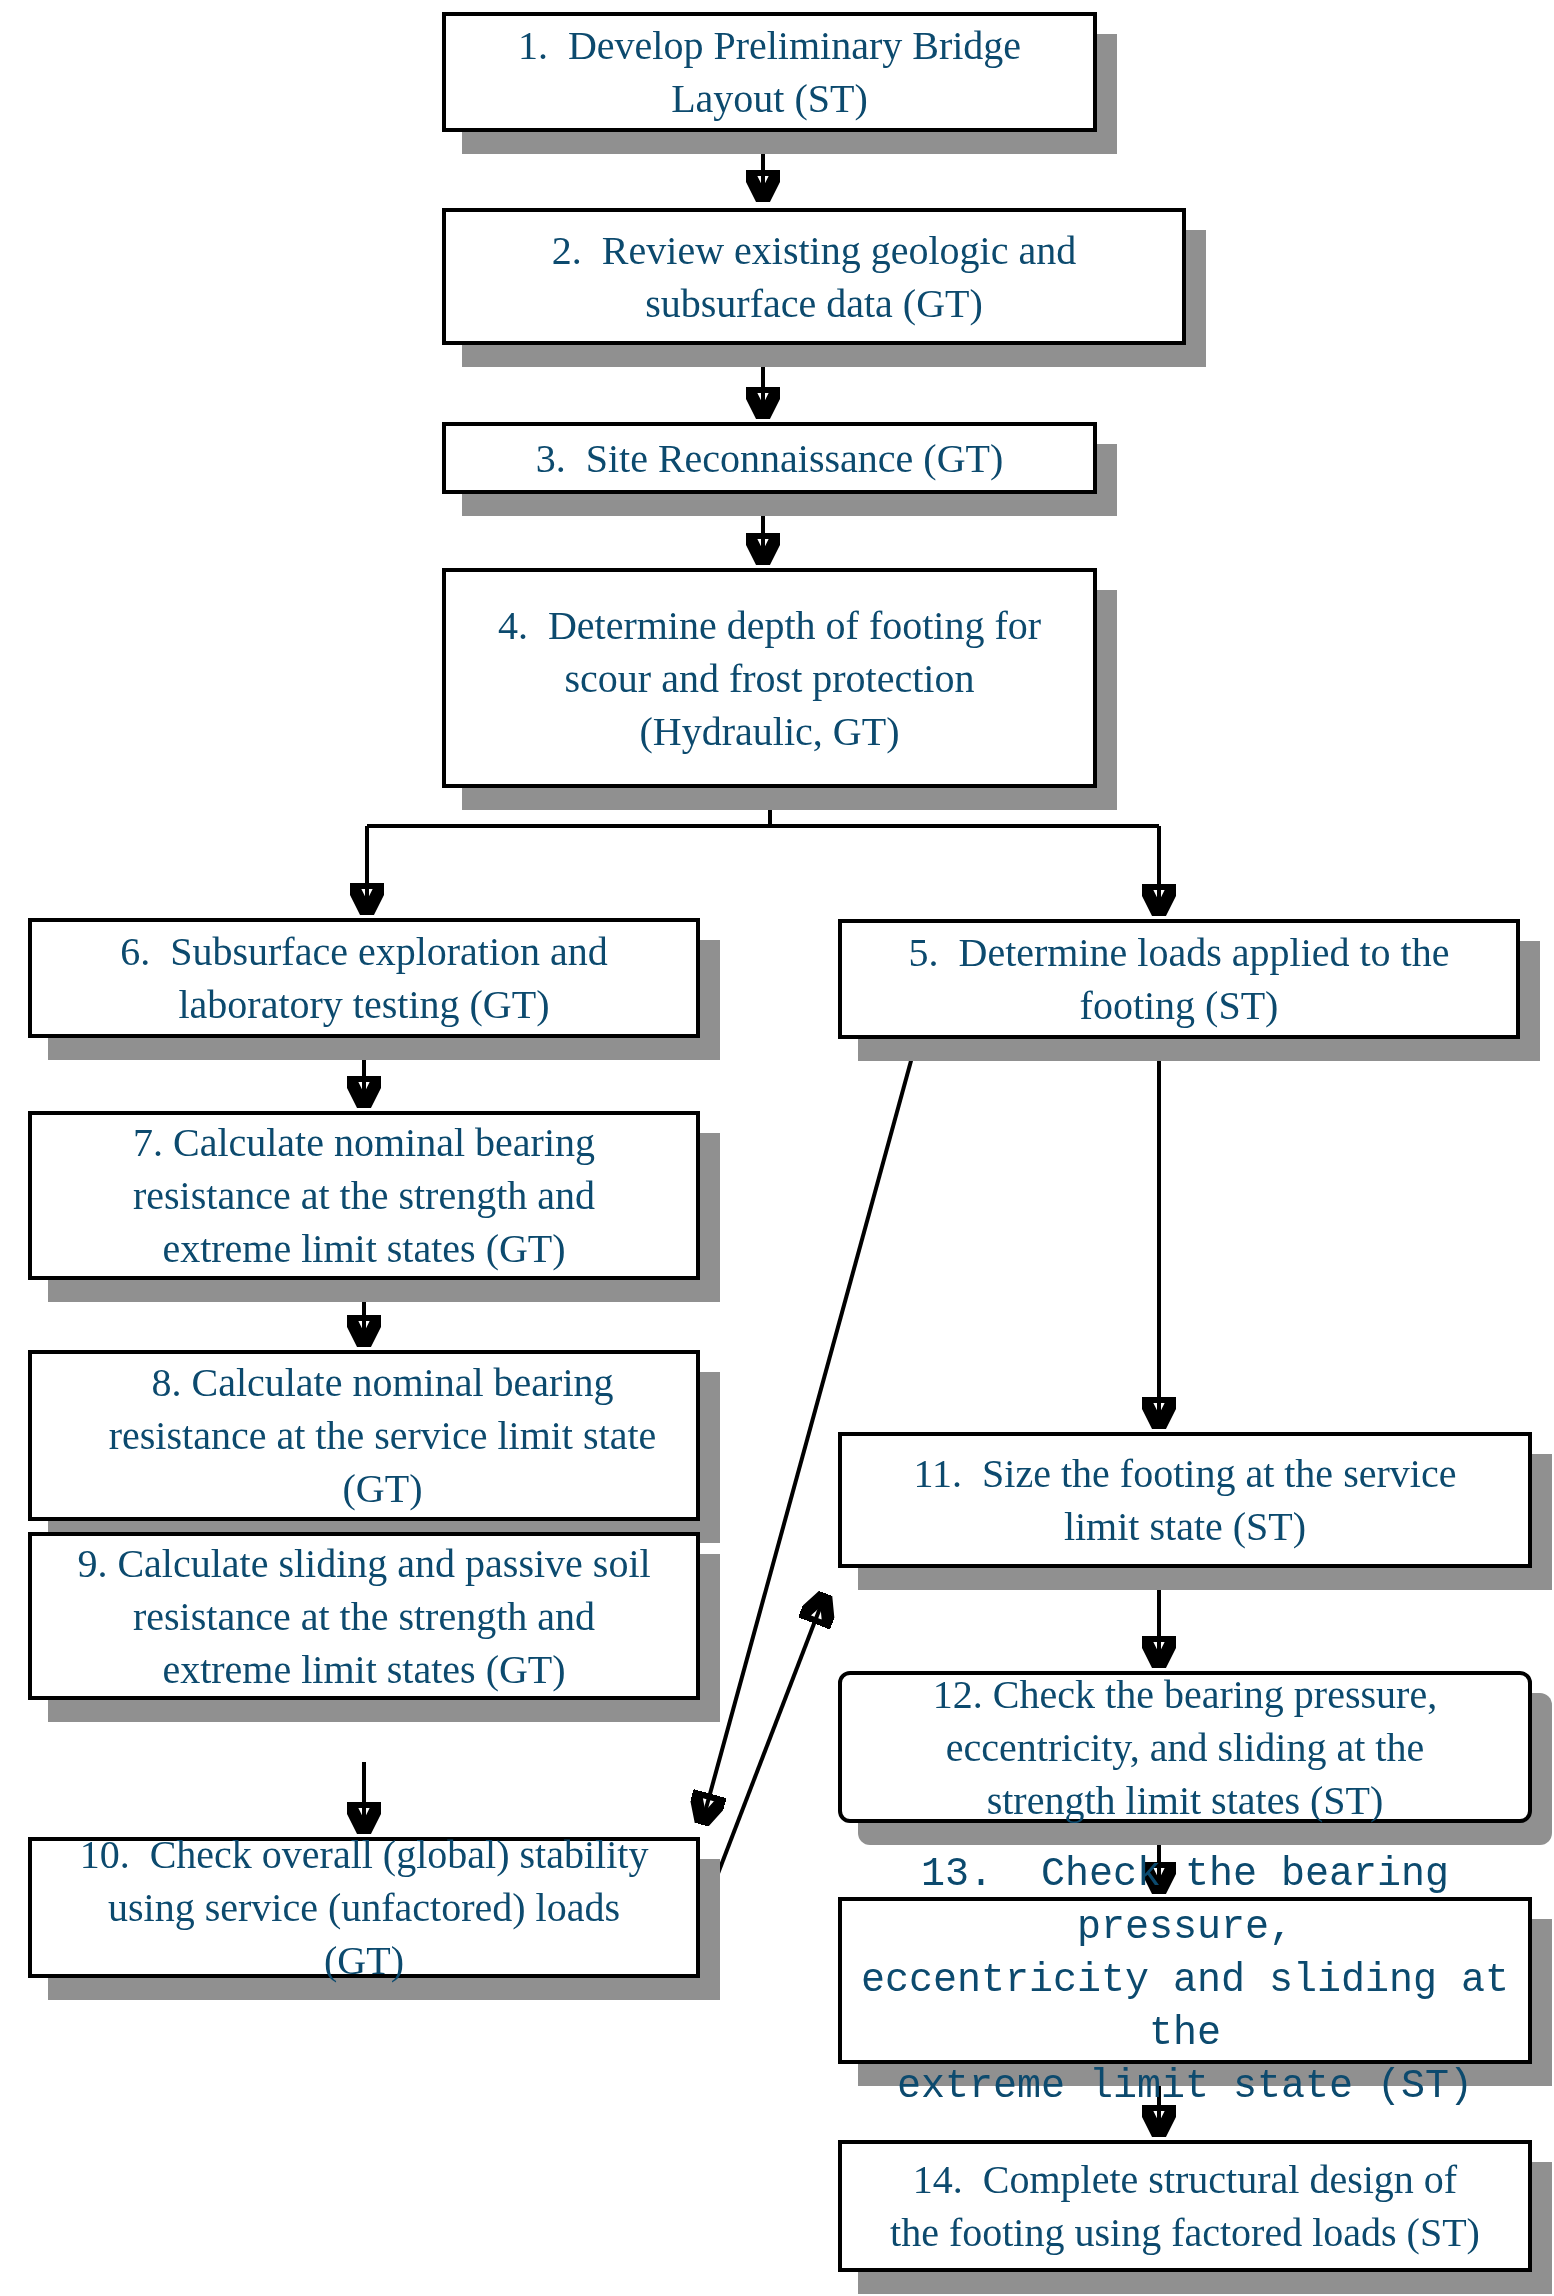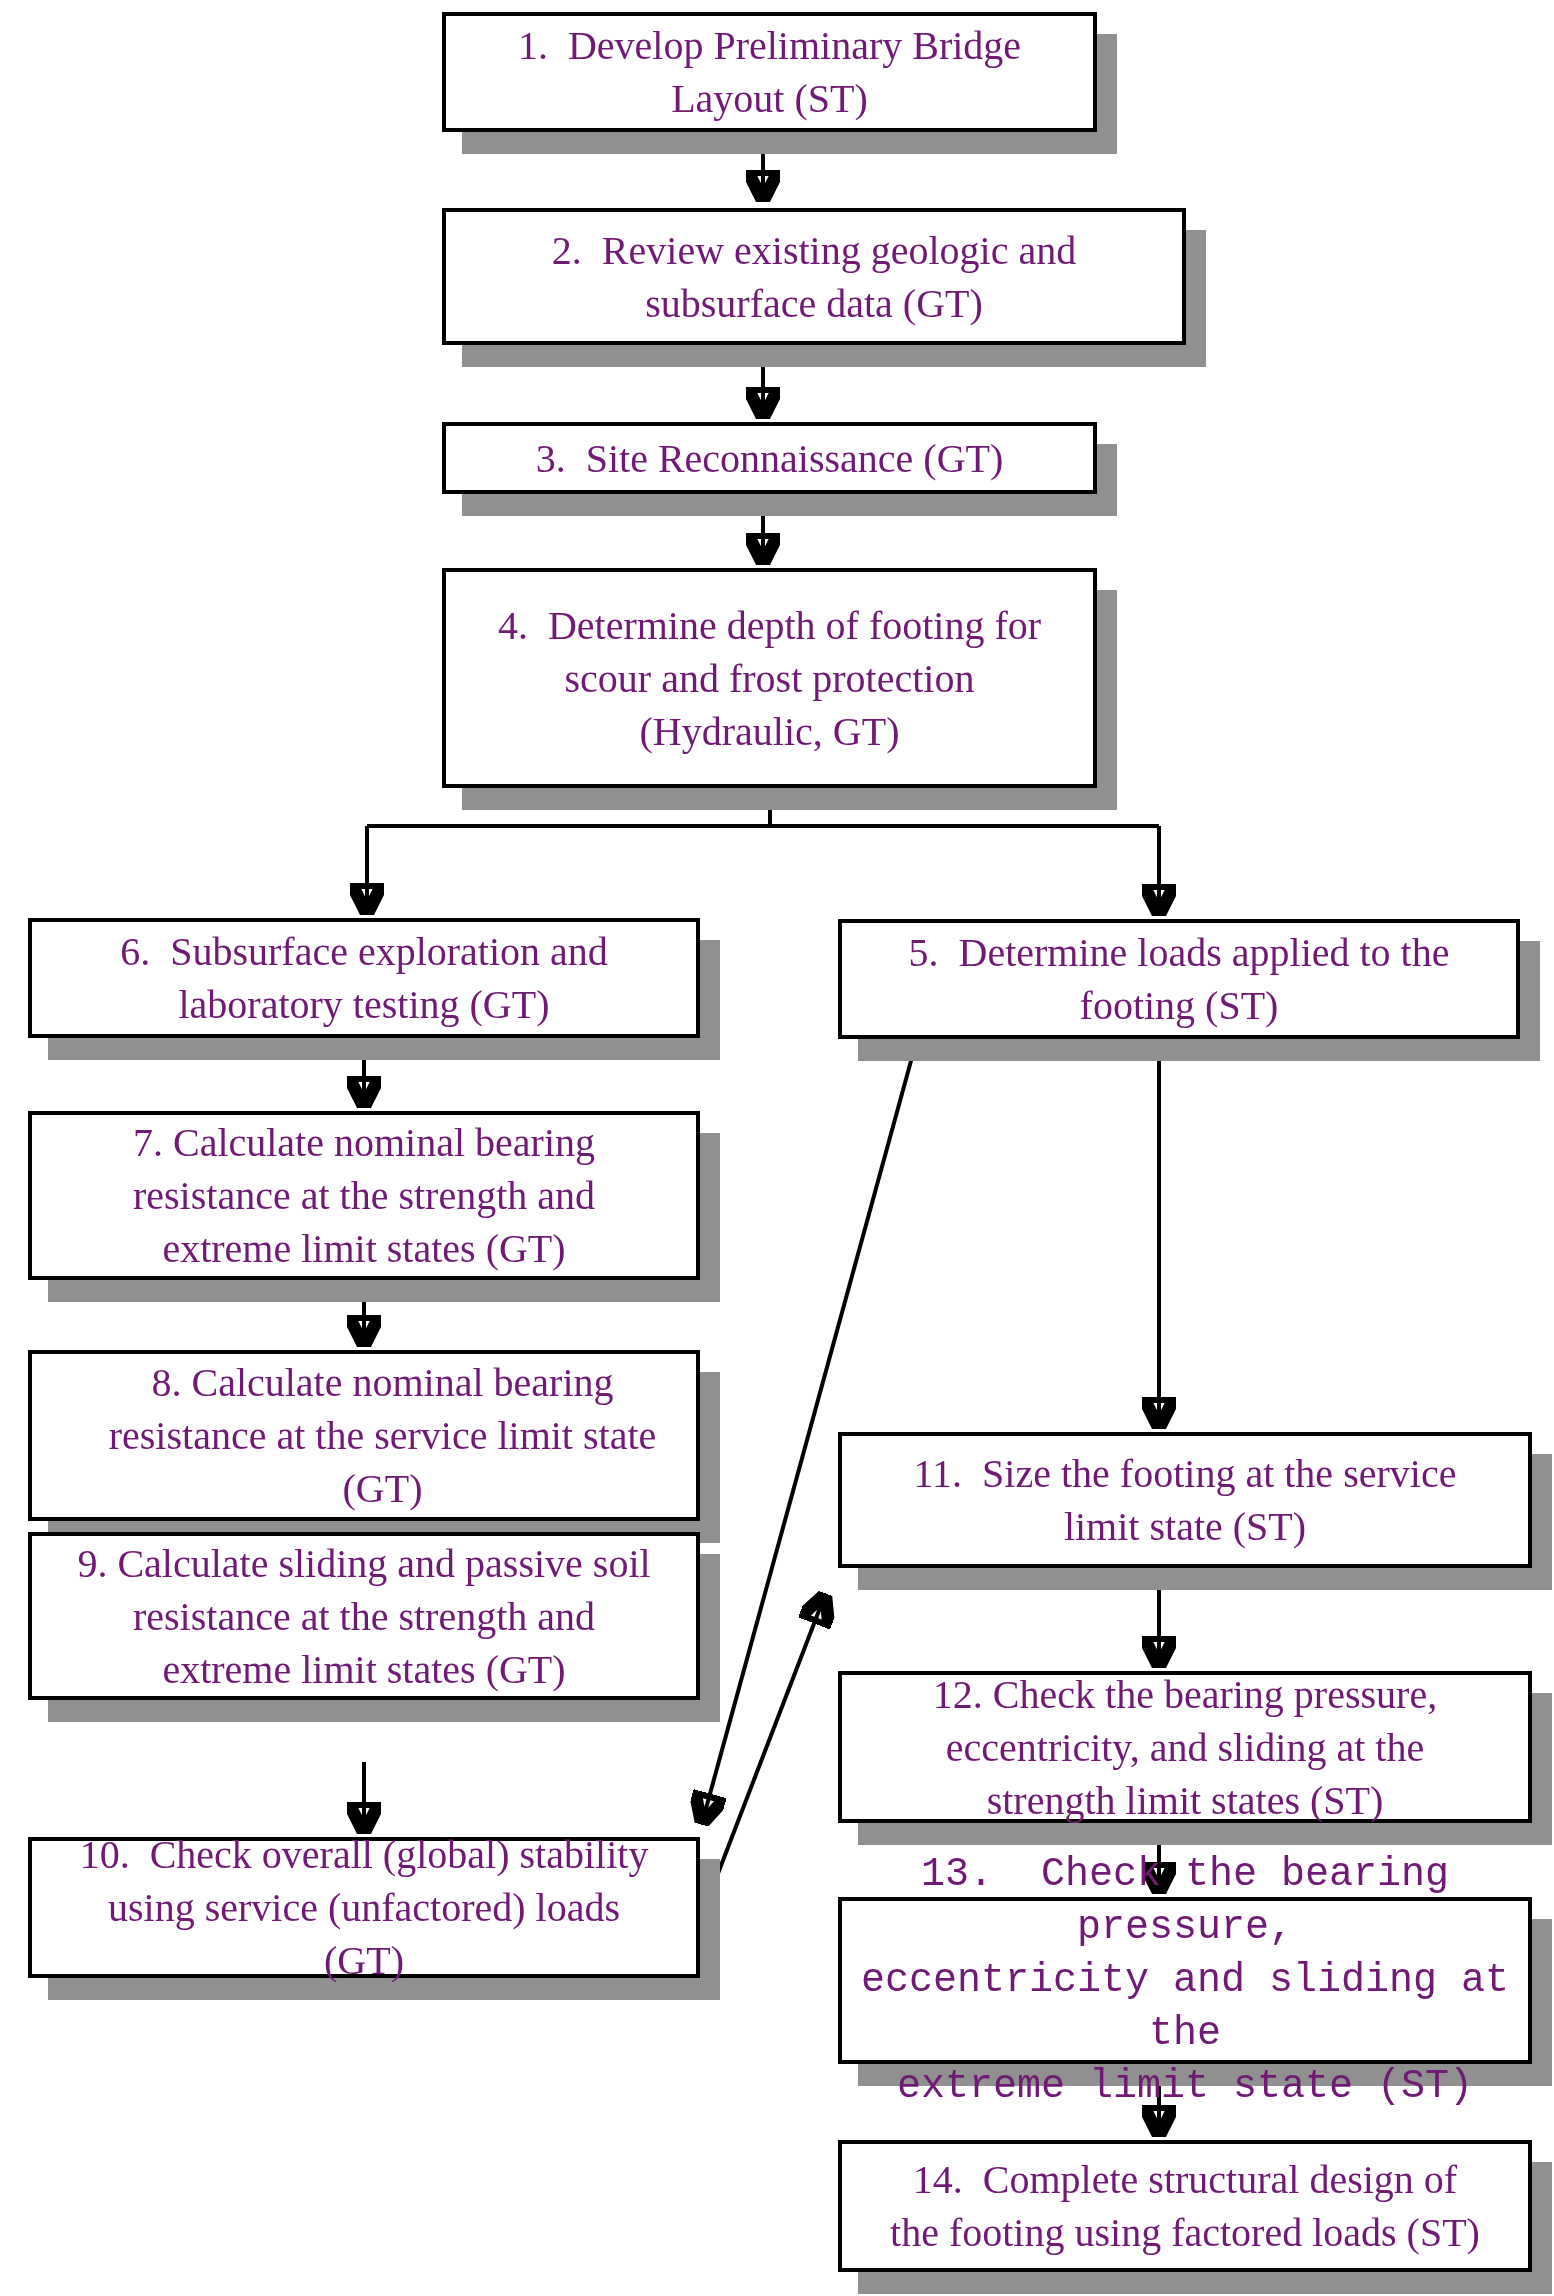--- a/index.html
+++ b/index.html
@@ -2,21 +2,21 @@
 <html><head>
 <meta charset="utf-8">
 <style>
   html, body { margin: 0; padding: 0; background: #ffffff; }
   .stage {
     position: relative;
     width: 1554px;
     height: 2296px;
     background: #ffffff;
     font-family: "Liberation Serif", "DejaVu Serif", serif;
-    color: #701a75;
+    color: #0c4a6e;
     overflow: hidden;
   }
   .fbox {
     position: absolute;
     box-sizing: border-box;
     border: 4px solid #000000;
     background: #ffffff;
     box-shadow: 20px 22px 0 0 #909090;
     display: flex;
     align-items: center;
@@ -103,21 +103,21 @@
 resistance at the strength and
 extreme limit states (GT)</div>
   <div class="fbox" style="left:28px;  top:1837px; width:672px; height:141px;">10.  Check overall (global) stability
 using service (unfactored) loads
 (GT)</div>
 
   <div class="fbox" style="left:838px; top:919px;  width:682px; height:120px;">5.  Determine loads applied to the
 footing (ST)</div>
   <div class="fbox" style="left:838px; top:1432px; width:694px; height:136px;">11.  Size the footing at the service
 limit state (ST)</div>
-  <div class="fbox" style="left:838px; top:1671px; width:694px; height:152px;">12. Check the bearing pressure,
+  <div class="fbox" style="left:838px; top:1671px; width:694px; height:152px;border-radius:12px;">12. Check the bearing pressure,
 eccentricity, and sliding at the
 strength limit states (ST)</div>
   <div class="fbox" style="left:838px; top:1897px; width:694px; height:167px;font-family:Liberation Mono, monospace;">13.  Check the bearing pressure,
 eccentricity and sliding at the
 extreme limit state (ST)</div>
   <div class="fbox" style="left:838px; top:2140px; width:694px; height:132px;">14.  Complete structural design of
 the footing using factored loads (ST)</div>
 
   <div class="legend">
     <div>ST = Structural</div>

